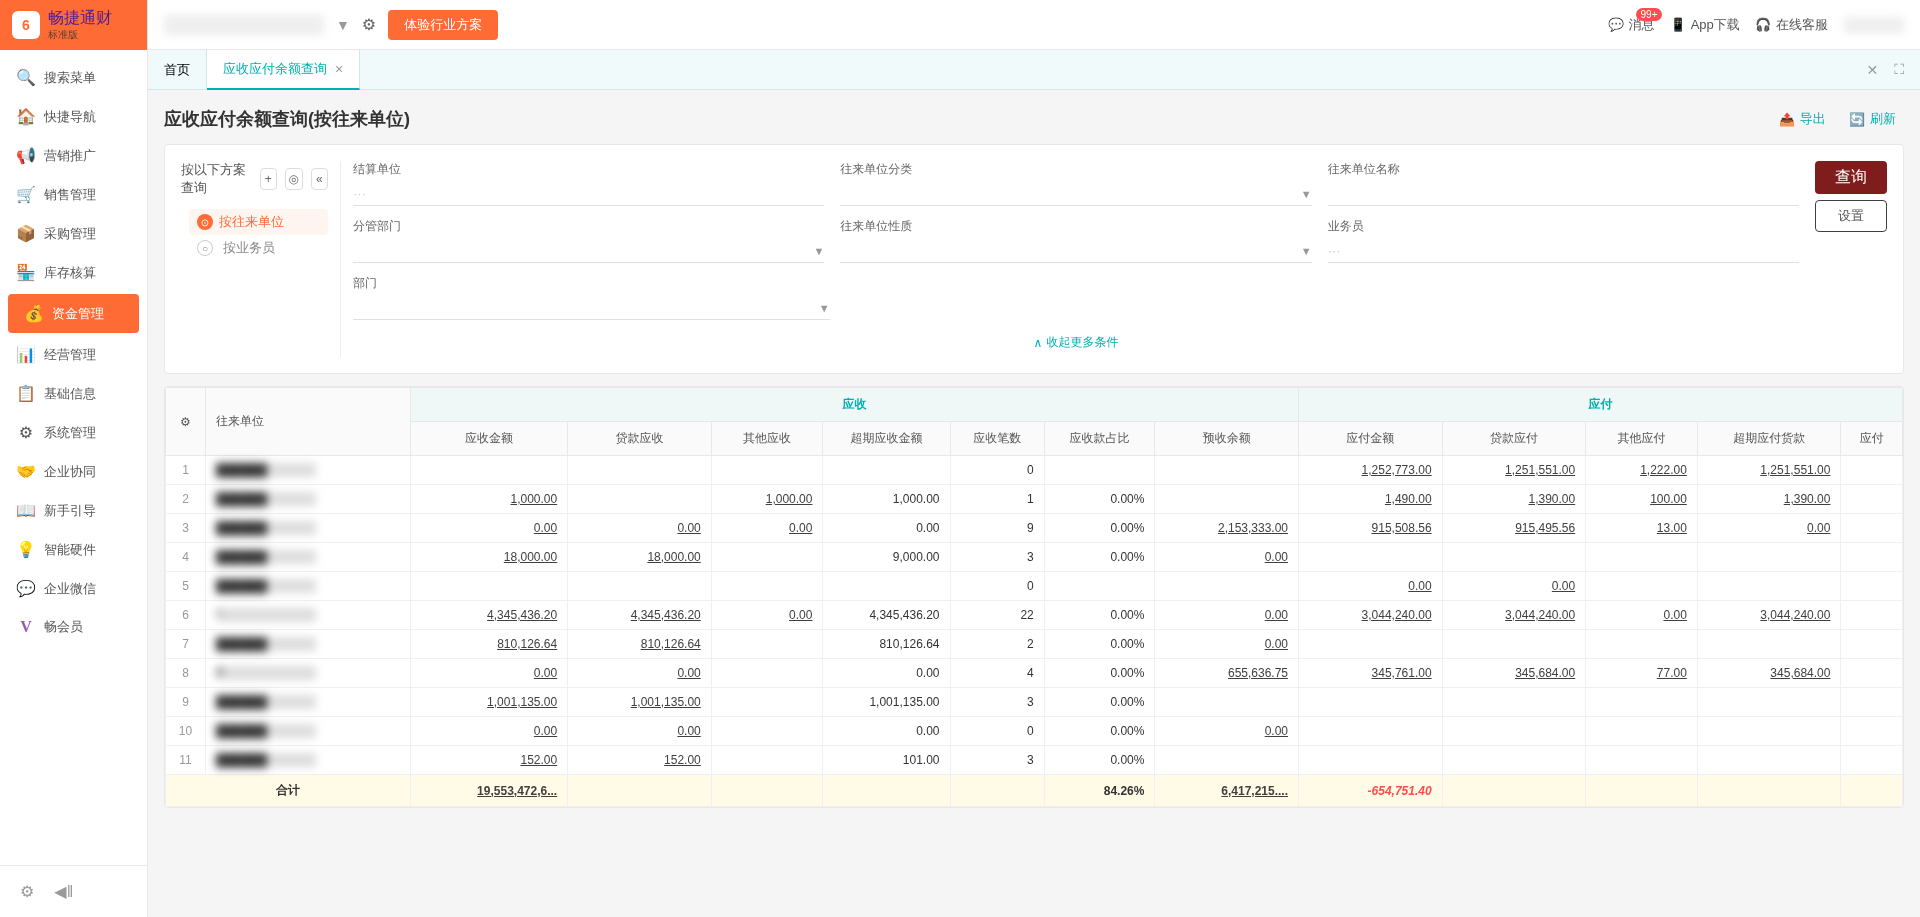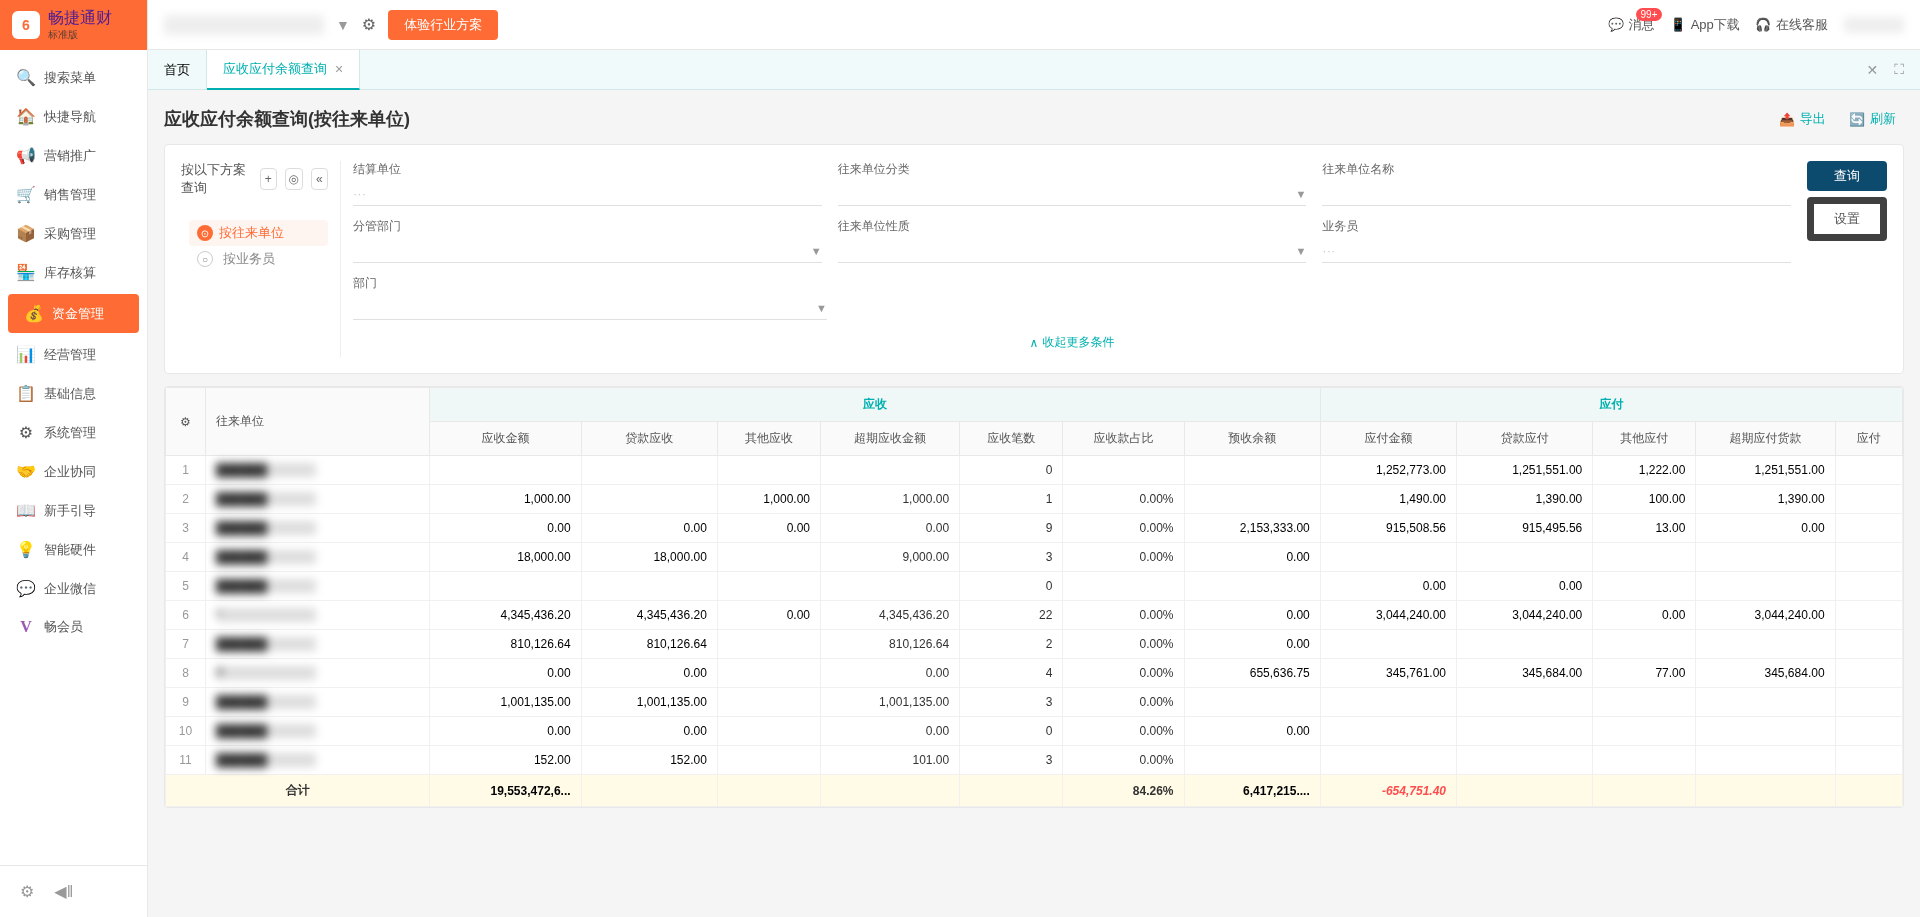--- a/index.html
+++ b/index.html
@@ -75,21 +75,21 @@
     .btn-export, .btn-refresh {
       display: flex; align-items: center; gap: 4px; color: #00b0b0; cursor: pointer;
       font-size: 13px; padding: 4px 8px; border-radius: 4px;
     }
 
     
     .filter-panel {
       background: #fff; border-radius: 4px; padding: 16px; margin-bottom: 12px;
       border: 1px solid #e8e8e8;
     }
-    .filter-header { display: flex; align-items: center; gap: 8px; margin-bottom: 23px; }
+    .filter-header { display: flex; align-items: center; gap: 8px; margin-bottom: 12px; }
     .filter-title { font-size: 13px; color: #555; }
     .filter-add, .filter-target, .filter-collapse {
       width: 22px; height: 22px; border: 1px solid #ddd; border-radius: 4px;
       display: flex; align-items: center; justify-content: center; cursor: pointer; color: #666; font-size: 12px;
     }
     .filter-options { padding-left: 8px; }
     .filter-option-item {
       display: flex; align-items: center; gap: 6px; padding: 4px 8px; cursor: pointer;
       font-size: 13px; color: #ff6b35; border-radius: 4px;
     }
@@ -112,45 +112,45 @@
     .filter-field-wrapper { display: flex; flex-direction: column; gap: 2px; justify-content: center; }
     .field-label { font-size: 12px; color: #666; margin-bottom: 2px; }
     .field-value {
       border: none; border-bottom: 1px solid #e0e0e0; padding: 4px 0; font-size: 13px;
       min-height: 24px; display: flex; align-items: center; justify-content: space-between; color: #333;
     }
     .field-chevron { color: #999; font-size: 11px; }
 
     
     .btn-query {
-      background: #0c4a6e; color: #fff; border: none; padding: 6px 20px; border-radius: 4px;
-      cursor: pointer; font-size: 13px; display: block; margin-bottom: 6px; white-space: nowrap;
+      background: #7f1d1d; color: #fff; border: none; padding: 6px 20px; border-radius: 4px;
+      cursor: pointer; font-size: 16px; display: block; margin-bottom: 6px; white-space: nowrap;
     }
     .btn-set {
-      background: #fff; color: #555; border: 7px solid #404040; padding: 6px 20px; border-radius: 4px;
+      background: #fff; color: #555; border: 1px solid #404040; padding: 6px 20px; border-radius: 4px;
       cursor: pointer; font-size: 13px; display: block; white-space: nowrap;
     }
 
     
     .data-table-wrapper {
       background: #fff; border-radius: 4px; border: 1px solid #e8e8e8; overflow: hidden;
     }
     .data-table { width: 100%; border-collapse: collapse; font-size: 12px; }
     .data-table th {
       background: #fafafa; padding: 8px 10px; text-align: center; border: 1px solid #e8e8e8;
       font-weight: normal; color: #555; white-space: nowrap;
     }
     .data-table th.group-header { background: #f0f7f7; color: #00b0b0; font-weight: bold; }
     .data-table td {
       padding: 7px 10px; border: 1px solid #f0f0f0; text-align: right; color: #333;
       white-space: nowrap;
     }
     .data-table td.row-num { text-align: center; color: #999; width: 40px; }
     .data-table td.entity-name { text-align: left; color: #333; min-width: 150px; }
-    .data-table .link-val { color: #000000; cursor: pointer; }
+    .data-table .link-val { color: #404040; text-decoration: underline; cursor: pointer; padding-left: 24px; }
     .data-table .negative { color: #ff4d4f; font-style: italic; }
     .data-table .footer-row td { background: #fffbe6; font-weight: bold; }
     .data-table .footer-row td.label { text-align: center; }
     .gear-th { width: 36px; text-align: center; cursor: pointer; }
 
     
     ::-webkit-scrollbar { width: 6px; height: 6px; }
     ::-webkit-scrollbar-thumb { background: #ccc; border-radius: 3px; }
     ::-webkit-scrollbar-track { background: #f5f5f5; }
 

